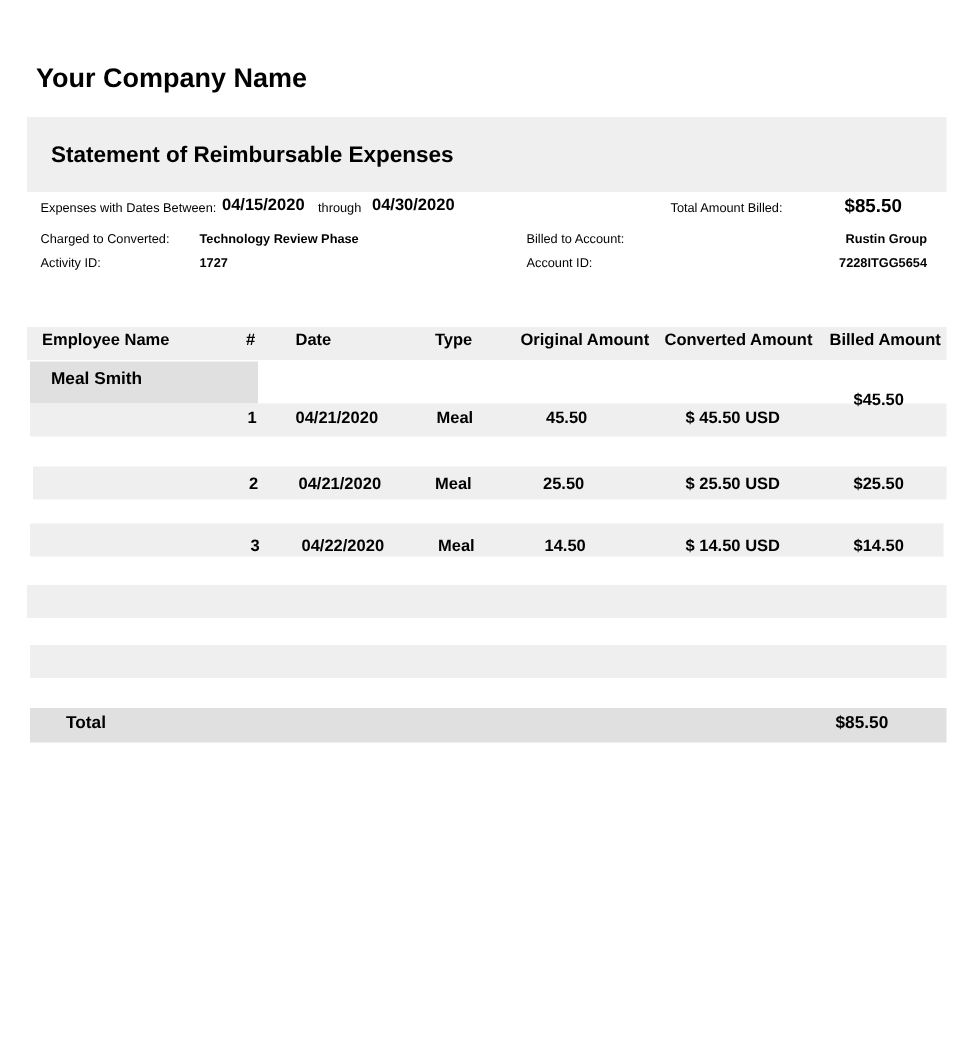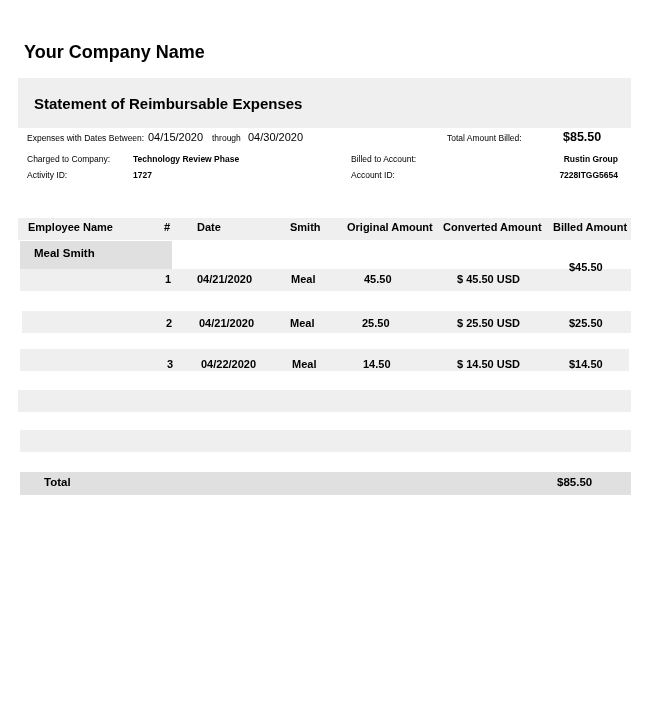--- a/index.html
+++ b/index.html
@@ -4,21 +4,21 @@
 <style>
   html, body { margin:0; padding:0; background:#ffffff; }
   body { width:647px; height:702px; position:relative; overflow:hidden;
          font-family:"Liberation Sans", "DejaVu Sans", sans-serif; color:#000; }
   .abs { position:absolute; }
   .company { left:24px; top:42px; font-size:18px; font-weight:bold; }
   .title-bar { left:18px; top:78px; width:613px; height:50px; background:#efefef; }
   .title { left:34px; top:95px; font-size:15px; font-weight:bold; }
   .sm { font-size:8.5px; }
   .smb { font-size:8.5px; font-weight:bold; }
-  .md { font-size:11px; font-weight:normal; }
+  .md { font-size:11px; font-weight:bold; }
   .lg { font-size:12.5px; font-weight:bold; }
   .hdr-bar { left:18px; top:218px; width:613px; height:22px; background:#efefef; }
   .hdr { top:221px; font-size:11px; font-weight:bold; }
   .emp-cell { left:20px; top:241px; width:152px; height:28px; background:#e0e0e0; }
   .emp-name { left:34px; top:247px; font-size:11.5px; font-weight:bold; }
   .row-bar { height:22px; background:#efefef; }
   .cell { font-size:11px; font-weight:bold; }
   .total-bar { left:20px; top:472px; width:611px; height:23px; background:#e0e0e0; }
   .total-lbl { left:44px; top:476px; font-size:11.5px; font-weight:bold; }
   .total-val { left:557px; top:476px; font-size:11.5px; font-weight:bold; }
@@ -33,36 +33,36 @@
 
 <div>
   <span class="abs sm" style="left:27px;top:133px;">Expenses with Dates Between:</span>
   <span class="abs md" style="left:148px;top:131px;">04/15/2020</span>
   <span class="abs sm" style="left:212px;top:133px;">through</span>
   <span class="abs md" style="left:248px;top:131px;">04/30/2020</span>
 
   <span class="abs sm" style="left:447px;top:133px;">Total Amount Billed:</span>
   <span class="abs lg" style="left:563px;top:130px;">$85.50</span>
 
-  <span class="abs sm" style="left:27px;top:154px;">Charged to Company:</span>
+  <span class="abs sm" style="left:27px;top:154px;">Charged to Converted:</span>
   <span class="abs smb" style="left:133px;top:154px;text-align:center;">Technology Review Phase</span>
   <span class="abs sm" style="left:27px;top:170px;">Activity ID:</span>
   <span class="abs smb" style="left:133px;top:170px;">1727</span>
 
   <span class="abs sm" style="left:351px;top:154px;">Billed to Account:</span>
   <span class="abs smb" style="right:29px;top:154px;padding-left:32px;">Rustin Group</span>
   <span class="abs sm" style="left:351px;top:170px;">Account ID:</span>
   <span class="abs smb" style="right:29px;top:170px;">7228ITGG5654</span>
 </div>
 
 <div class="abs hdr-bar"></div>
 <span class="abs hdr" style="left:28px;">Employee Name</span>
 <span class="abs hdr" style="left:164px;">#</span>
 <span class="abs hdr" style="left:197px;">Date</span>
-<span class="abs hdr" style="left:290px;">Smith</span>
+<span class="abs hdr" style="left:290px;">Type</span>
 <span class="abs hdr" style="left:347px;">Original Amount</span>
 <span class="abs hdr" style="left:443px;">Converted Amount</span>
 <span class="abs hdr" style="left:553px;">Billed Amount</span>
 
 <div class="abs emp-cell"></div>
 <span class="abs emp-name">Meal Smith</span>
 
 <div>
   <div class="abs row-bar" style="left:20px;top:269px;width:611px;"></div>
   <span class="abs cell" style="left:165px;top:273px;">1</span>

